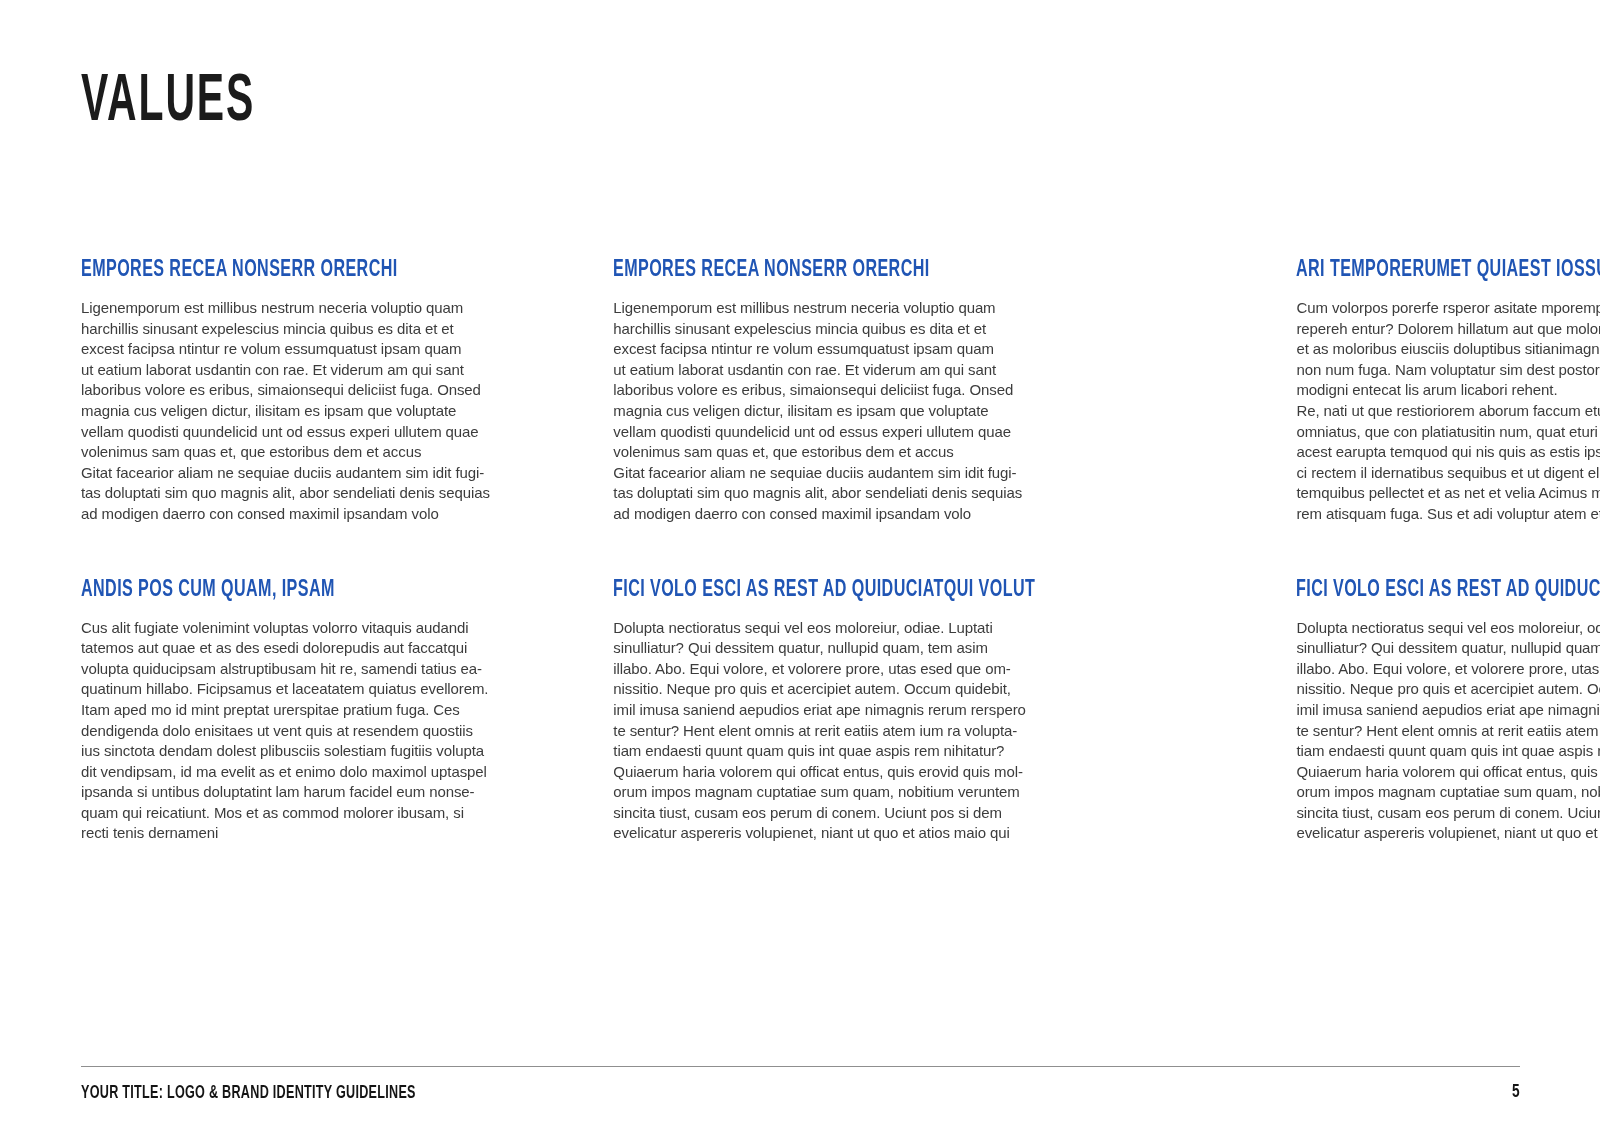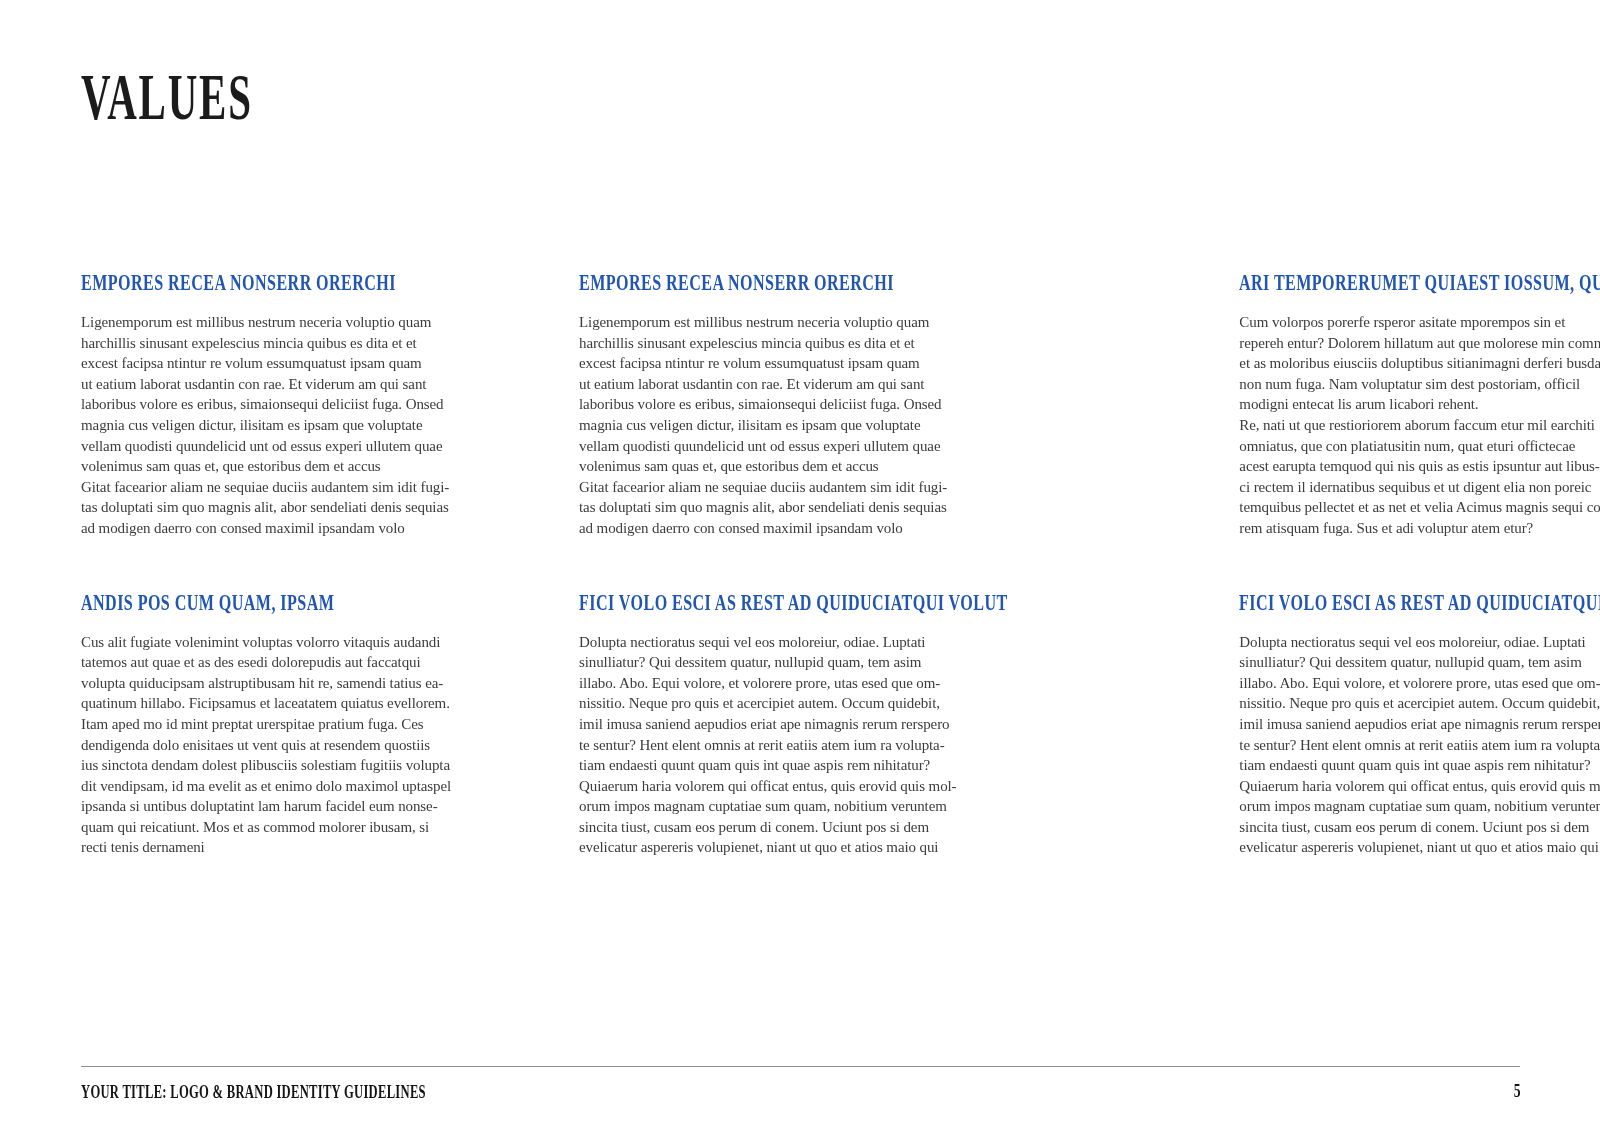--- a/index.html
+++ b/index.html
@@ -9,47 +9,47 @@
     --rule-color: #8f8f8f;
   }
   * { margin: 0; padding: 0; box-sizing: border-box; }
   html, body { background: #e8e8e8; }
   .page {
     position: relative;
     width: 1600px;
     height: 1131px;
     background: #ffffff;
     overflow: hidden;
-    font-family: Liberation Serif, serif;
+    font-family: Liberation Sans, sans-serif;
   }
   
   .condensed {
     display: inline-block;
     transform-origin: left center;
     font-weight: 700;
     white-space: nowrap;
   }
   .page-title {
     position: absolute;
     top: 64px;
     left: 81px;
     font-size: 66px;
     line-height: 1;
     letter-spacing: 3px;
     color: var(--title-text);
     transform: scaleX(0.62);
   }
   .columns {
     position: absolute;
-    top: 269px;
+    top: 255px;
     left: 81px;
     width: 1440px;
     display: grid;
     grid-template-columns: repeat(3, 1fr);
-    column-gap: 48px;
+    column-gap: 80px;
   }
   .section + .section { margin-top: 50px; }
   .section-heading {
     font-size: 23px;
     line-height: 27px;
     letter-spacing: 0.6px;
     color: var(--accent-blue);
     transform: scaleX(0.70);
     margin-bottom: 0;
   }

